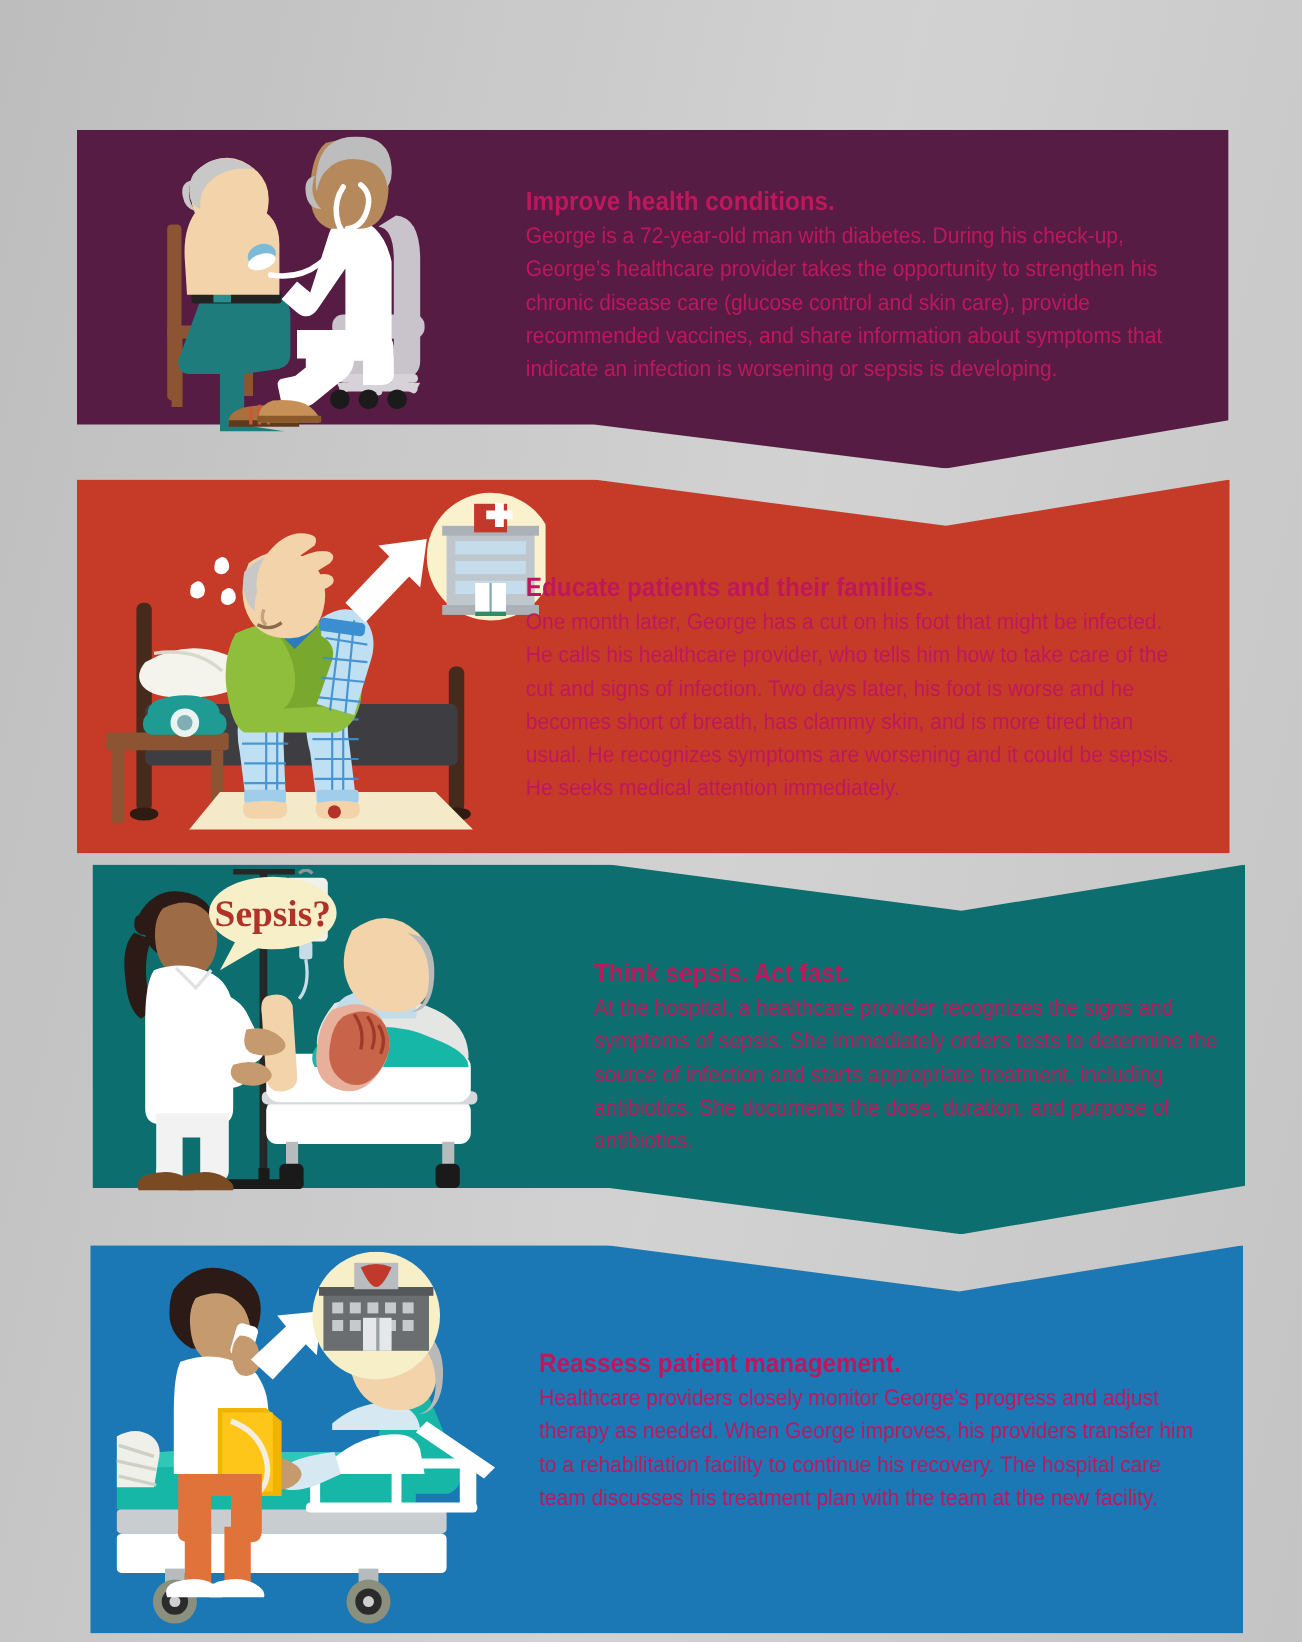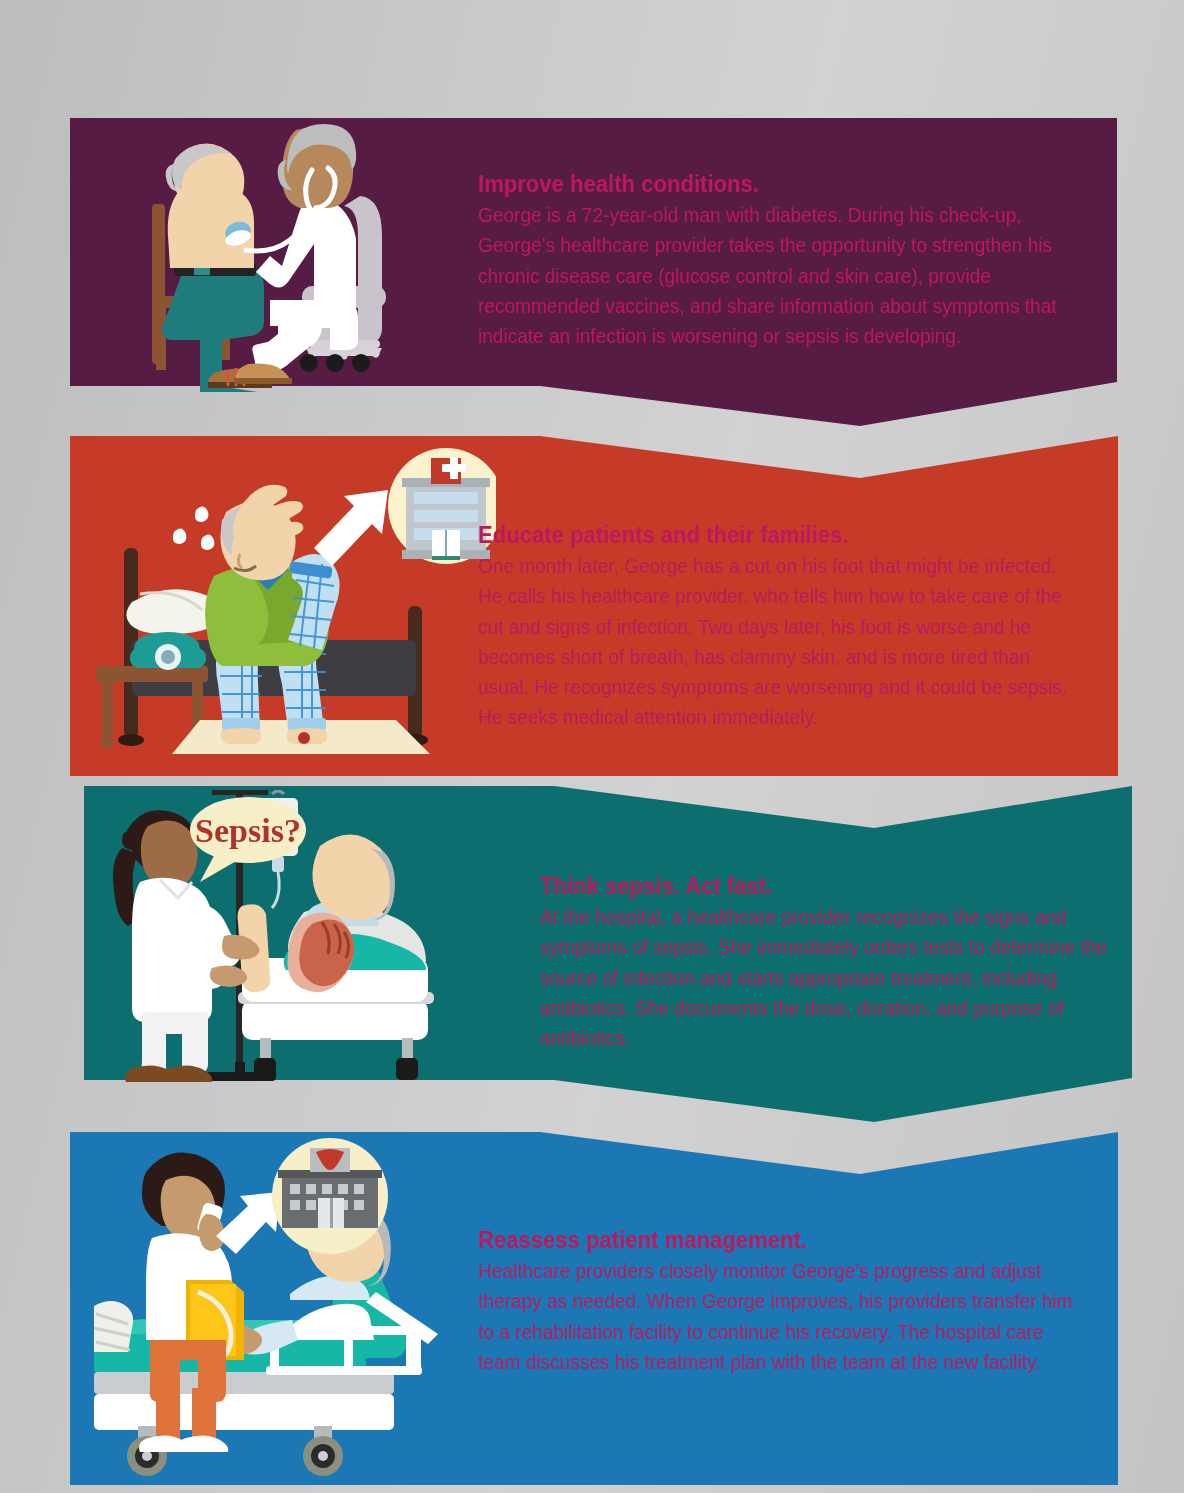--- a/index.html
+++ b/index.html
@@ -295,21 +295,21 @@
         <text x="140" y="52" font-family="Liberation Serif, DejaVu Serif, serif" font-size="34" font-weight="bold" fill="#B0332A" text-anchor="middle">Sepsis?</text>
       </svg>
     </div>
 
     <div class="p-text" style="top:86px;margin-left:48px;">
       <div class="p-title">Think sepsis. Act fast.</div>
       <div class="p-body">At the hospital, a healthcare provider recognizes the signs and symptoms of sepsis. She immediately orders tests to determine the source of infection and starts appropriate treatment, including antibiotics. She documents the dose, duration, and purpose of antibiotics.</div>
     </div>
   </div>
 
-  <div class="panel" style="left:70px;top:1132px;width:1048px;height:353px;text-decoration:underline;">
+  <div class="panel" style="left:82px;top:1132px;width:1048px;height:353px;text-decoration:underline;">
     <svg width="1048" height="353" viewBox="0 0 1048 353">
       <path d="M0,0 L470,0 L790,42 L1048,0 L1048,353 L0,353 Z" fill="#1C78B5"></path>
     </svg>
 
     <div class="art" style="left:24px;top:6px;">
       <svg width="400" height="344" viewBox="0 0 400 344">
 
         <rect x="0" y="234" width="300" height="22" rx="4" fill="#C9CDD0"></rect>
         <rect x="0" y="256" width="300" height="36" rx="5" fill="#FFFFFF"></rect>
 

